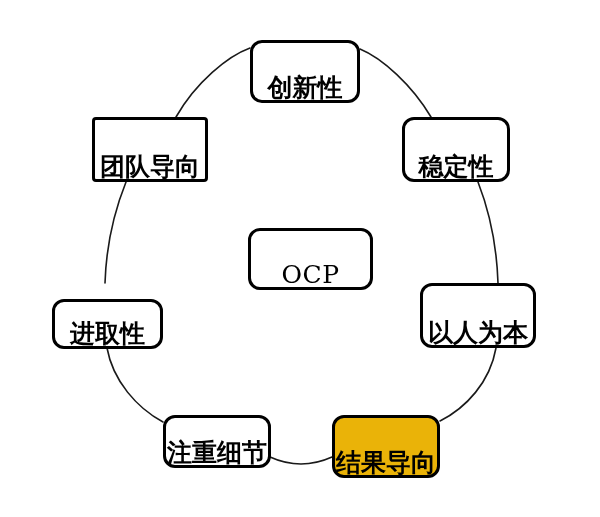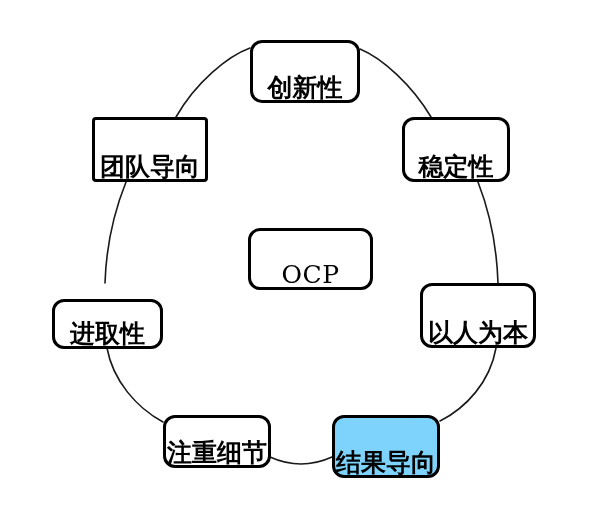--- a/index.html
+++ b/index.html
@@ -73,21 +73,21 @@
   <div id="node-layer">
       <div class="node-box" style="left: 250px; top: 40px; width: 110px; height: 63px; border-color: rgb(0, 0, 0); background: rgb(255, 255, 255); border-width: 3px; border-radius: 12px;">
         <span class="node-label">创新性</span>
       </div>
       <div class="node-box" style="left: 402px; top: 117px; width: 108px; height: 65px; border-color: rgb(0, 0, 0); background: rgb(255, 255, 255); border-width: 3px; border-radius: 12px;">
         <span class="node-label">稳定性</span>
       </div>
       <div class="node-box" style="left: 420px; top: 283px; width: 116px; height: 65px; border-color: rgb(0, 0, 0); background: rgb(255, 255, 255); border-width: 3px; border-radius: 12px;">
         <span class="node-label">以人为本</span>
       </div>
-      <div class="node-box" style="left: 332px; top: 415px; width: 108px; height: 63px; border-color: rgb(0, 0, 0); background: #7dd3fc; border-width: 3px; border-radius: 12px;">
+      <div class="node-box" style="left: 332px; top: 415px; width: 108px; height: 63px; border-color: rgb(0, 0, 0); background: #eab308; border-width: 3px; border-radius: 12px;">
         <span class="node-label">结果导向</span>
       </div>
       <div class="node-box" style="left: 163px; top: 415px; width: 108px; height: 53px; border-color: rgb(0, 0, 0); background: rgb(255, 255, 255); border-width: 3px; border-radius: 12px;">
         <span class="node-label">注重细节</span>
       </div>
       <div class="node-box" style="left: 52px; top: 283px; width: 111px; height: 50px; border-color: rgb(0, 0, 0); background: rgb(255, 255, 255); border-width: 3px; border-radius: 12px; margin-top: 16px;">
         <span class="node-label">进取性</span>
       </div>
       <div class="node-box" style="left: 92px; top: 117px; width: 116px; height: 65px; border-color: rgb(0, 0, 0); background: rgb(255, 255, 255); border-width: 3px; border-radius: 4px;">
         <span class="node-label">团队导向</span>

